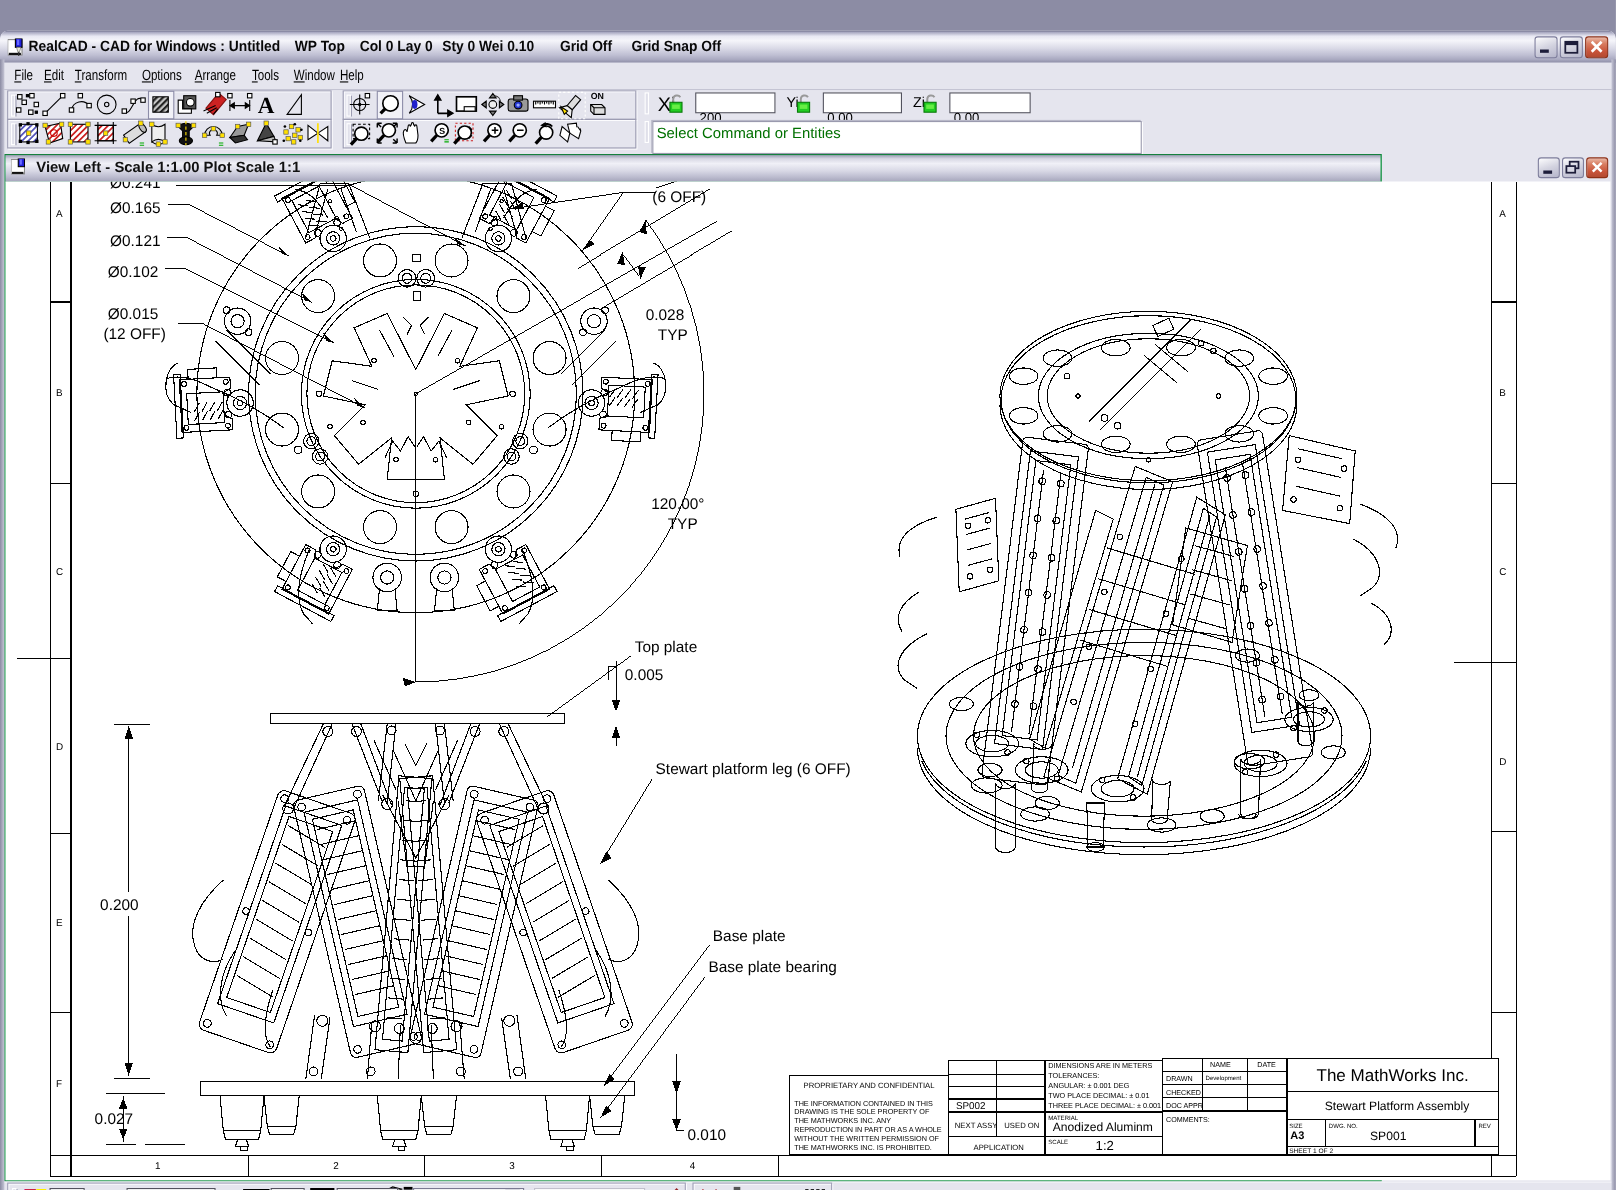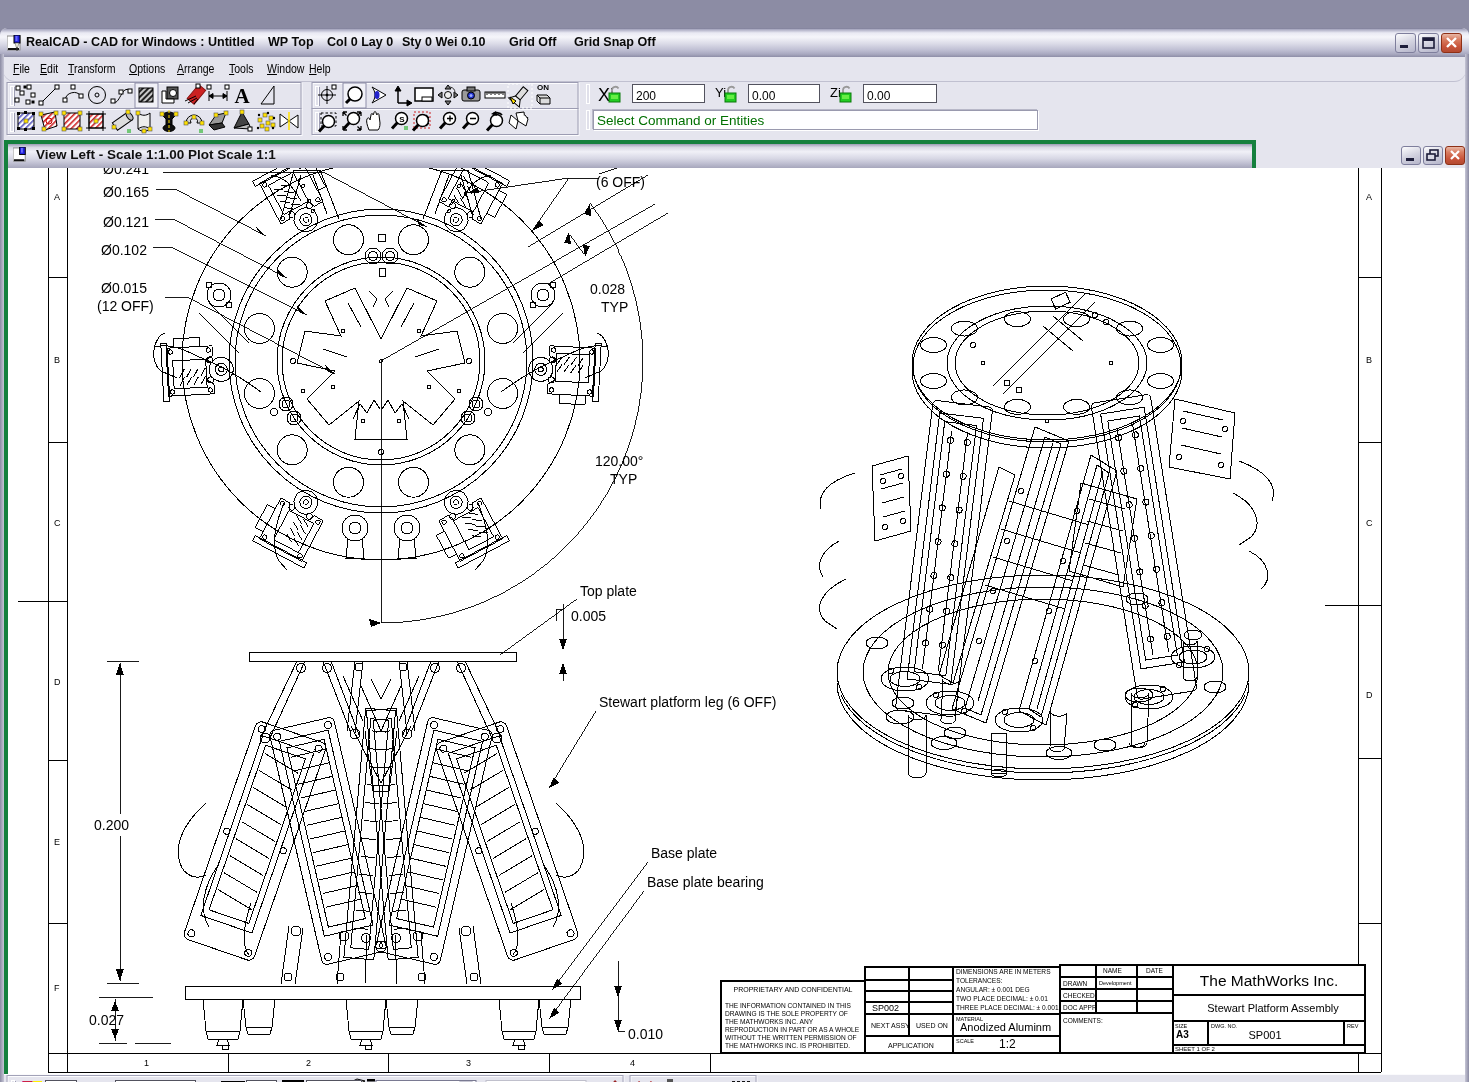--- a/index.html
+++ b/index.html
@@ -8,28 +8,28 @@
 
 .brd-l{position:absolute;left:0;top:26px;bottom:0;width:4px;background:linear-gradient(90deg,#8b8ba3,#c6c6d6);}
 .brd-r{position:absolute;right:0;top:26px;bottom:0;width:4px;background:linear-gradient(270deg,#8b8ba3,#c6c6d6);}
 .brd-b{position:absolute;left:0;bottom:0;right:0;height:4px;background:linear-gradient(0deg,#8b8ba3,#c6c6d6);}
 
 #titlebar{position:absolute;left:0;top:0;width:1469px;height:29px;background:linear-gradient(180deg,#73738e 0%,#aaaac2 5%,#e9e9f3 17%,#f5f5fa 31%,#dadae7 55%,#bfbfd3 76%,#a9a9c0 90%,#8e8ea7 100%);border-radius:7px 7px 0 0;}
 #titlebar .ticon{position:absolute;left:7px;top:7px;width:17px;height:17px;}
 #titlebar .ttext{position:absolute;top:6px;font-size:13.5px;font-weight:bold;color:#080808;white-space:pre;transform:scaleX(0.93);transform-origin:0 50%;}
 .capbtn{position:absolute;top:5px;width:21px;height:20px;border-radius:3px;border:1px solid #7e7e9c;background:linear-gradient(160deg,#fdfdfe,#d3d3e0 50%,#b5b5ca);box-sizing:border-box;}
 
-#menubar{position:absolute;left:3px;top:29px;width:1463px;height:24px;background:#e5e5ee;border-bottom:1px solid #c0c0d0;border-radius:12px;}
+#menubar{position:absolute;left:3px;top:29px;width:1463px;height:24px;background:#e5e5ee;border-bottom:1px solid #c0c0d0;}
 #menubar span{position:absolute;top:4px;font-size:13.5px;color:#000;display:inline-block;transform:scaleX(0.78);transform-origin:0 50%;}
 #menubar u{text-decoration:underline;}
 
 #toolzone{position:absolute;left:3px;top:54px;width:1463px;height:58px;background:#e5e5ee;}
-.field{position:absolute;background:#fff;border:1px solid #52525e;box-sizing:border-box;font-size:12px;color:#000;padding-left:3px;padding-top:4px;}
+.field{position:absolute;background:#fff;border:1px solid #52525e;box-sizing:border-box;font-size:12px;color:#000;padding-left:3px;padding-top:15px;}
 
-#doc{position:absolute;left:4px;top:112px;width:1252px;height:934px;background:#22c55e;border:4px solid #15803d;box-sizing:border-box;}
+#doc{position:absolute;left:4px;top:112px;width:1252px;height:934px;background:#22c55e;border:1px solid #15803d;box-sizing:border-box;}
 #doctitle{position:absolute;left:0;top:0;width:100%;height:24px;background:linear-gradient(180deg,#9c9cb4 0%,#d8d8e4 14%,#f0f0f7 32%,#d8d8e5 60%,#c0c0d2 80%,#a6a6bc 100%);border-bottom:1px solid #9090a8;}
 #doctitle .ticon{position:absolute;left:5px;top:3px;width:16px;height:16px;}
 #doctitle .ttext{position:absolute;left:28px;top:3px;font-size:13.5px;font-weight:bold;color:#111;}
 .capbtn2{position:absolute;top:2px;width:20px;height:19px;border-radius:3px;border:1px solid #7e7e9c;background:linear-gradient(160deg,#fdfdfe,#d3d3e0 50%,#b5b5ca);box-sizing:border-box;}
 #canvas{position:absolute;left:0;top:24px;width:1459px;height:908px;background:#ffffff;overflow:hidden;}
 
 #statusbar{position:absolute;left:3px;top:1046px;width:1463px;height:33px;background:#e5e5ee;}
 </style>
 </head>
 <body>
@@ -374,21 +374,21 @@
     <div class="field" style="left:860px;top:2px;width:74px;height:19px;">0.00</div>
     <svg width="340" height="24" viewBox="0 0 340 24" style="position:absolute;left:605px;top:2px;">
       <g id="lock1">
           <path d="M4 9 V6 a3.5 3.5 0 0 1 6.5 -1.5" fill="none" stroke="#999" stroke-width="1.8"></path>
           <rect x="1" y="9" width="11" height="9" fill="#22cc22" stroke="#0a7a0a"></rect>
           <rect x="3" y="11" width="7" height="4" fill="#66ee44" stroke="none"></rect>
         </g>
       <use href="#lock1" x="116"></use>
       <use href="#lock1" x="231"></use>
     </svg>
-    <div class="field" style="left:590px;top:28px;width:445px;height:20px;color:#007000;font-size:13.5px;padding-top:2px;border:1px solid #9a9aae;box-shadow:1px 1px 0 #fff, -1px -1px 0 #b8b8c8;">Select Command or Entities</div>
+    <div class="field" style="left:590px;top:28px;width:445px;height:30px;color:#007000;font-size:13.5px;padding-top:2px;border:1px solid #9a9aae;box-shadow:1px 1px 0 #fff, -1px -1px 0 #b8b8c8;">Select Command or Entities</div>
   </div>
   <div id="doc">
     <div id="doctitle">
       <svg class="ticon" viewBox="0 0 17 17">
           <rect x="0" y="1" width="13" height="14" fill="#fff" stroke="#888"></rect>
           <rect x="1" y="13" width="11" height="2" fill="#111"></rect>
           <rect x="7" y="0" width="6" height="8" fill="#2222dd" stroke="#000"></rect>
           <rect x="8.5" y="1" width="2" height="5" fill="#6b6bff"></rect>
         </svg>
       <div class="ttext">View Left - Scale 1:1.00 Plot Scale 1:1</div>

